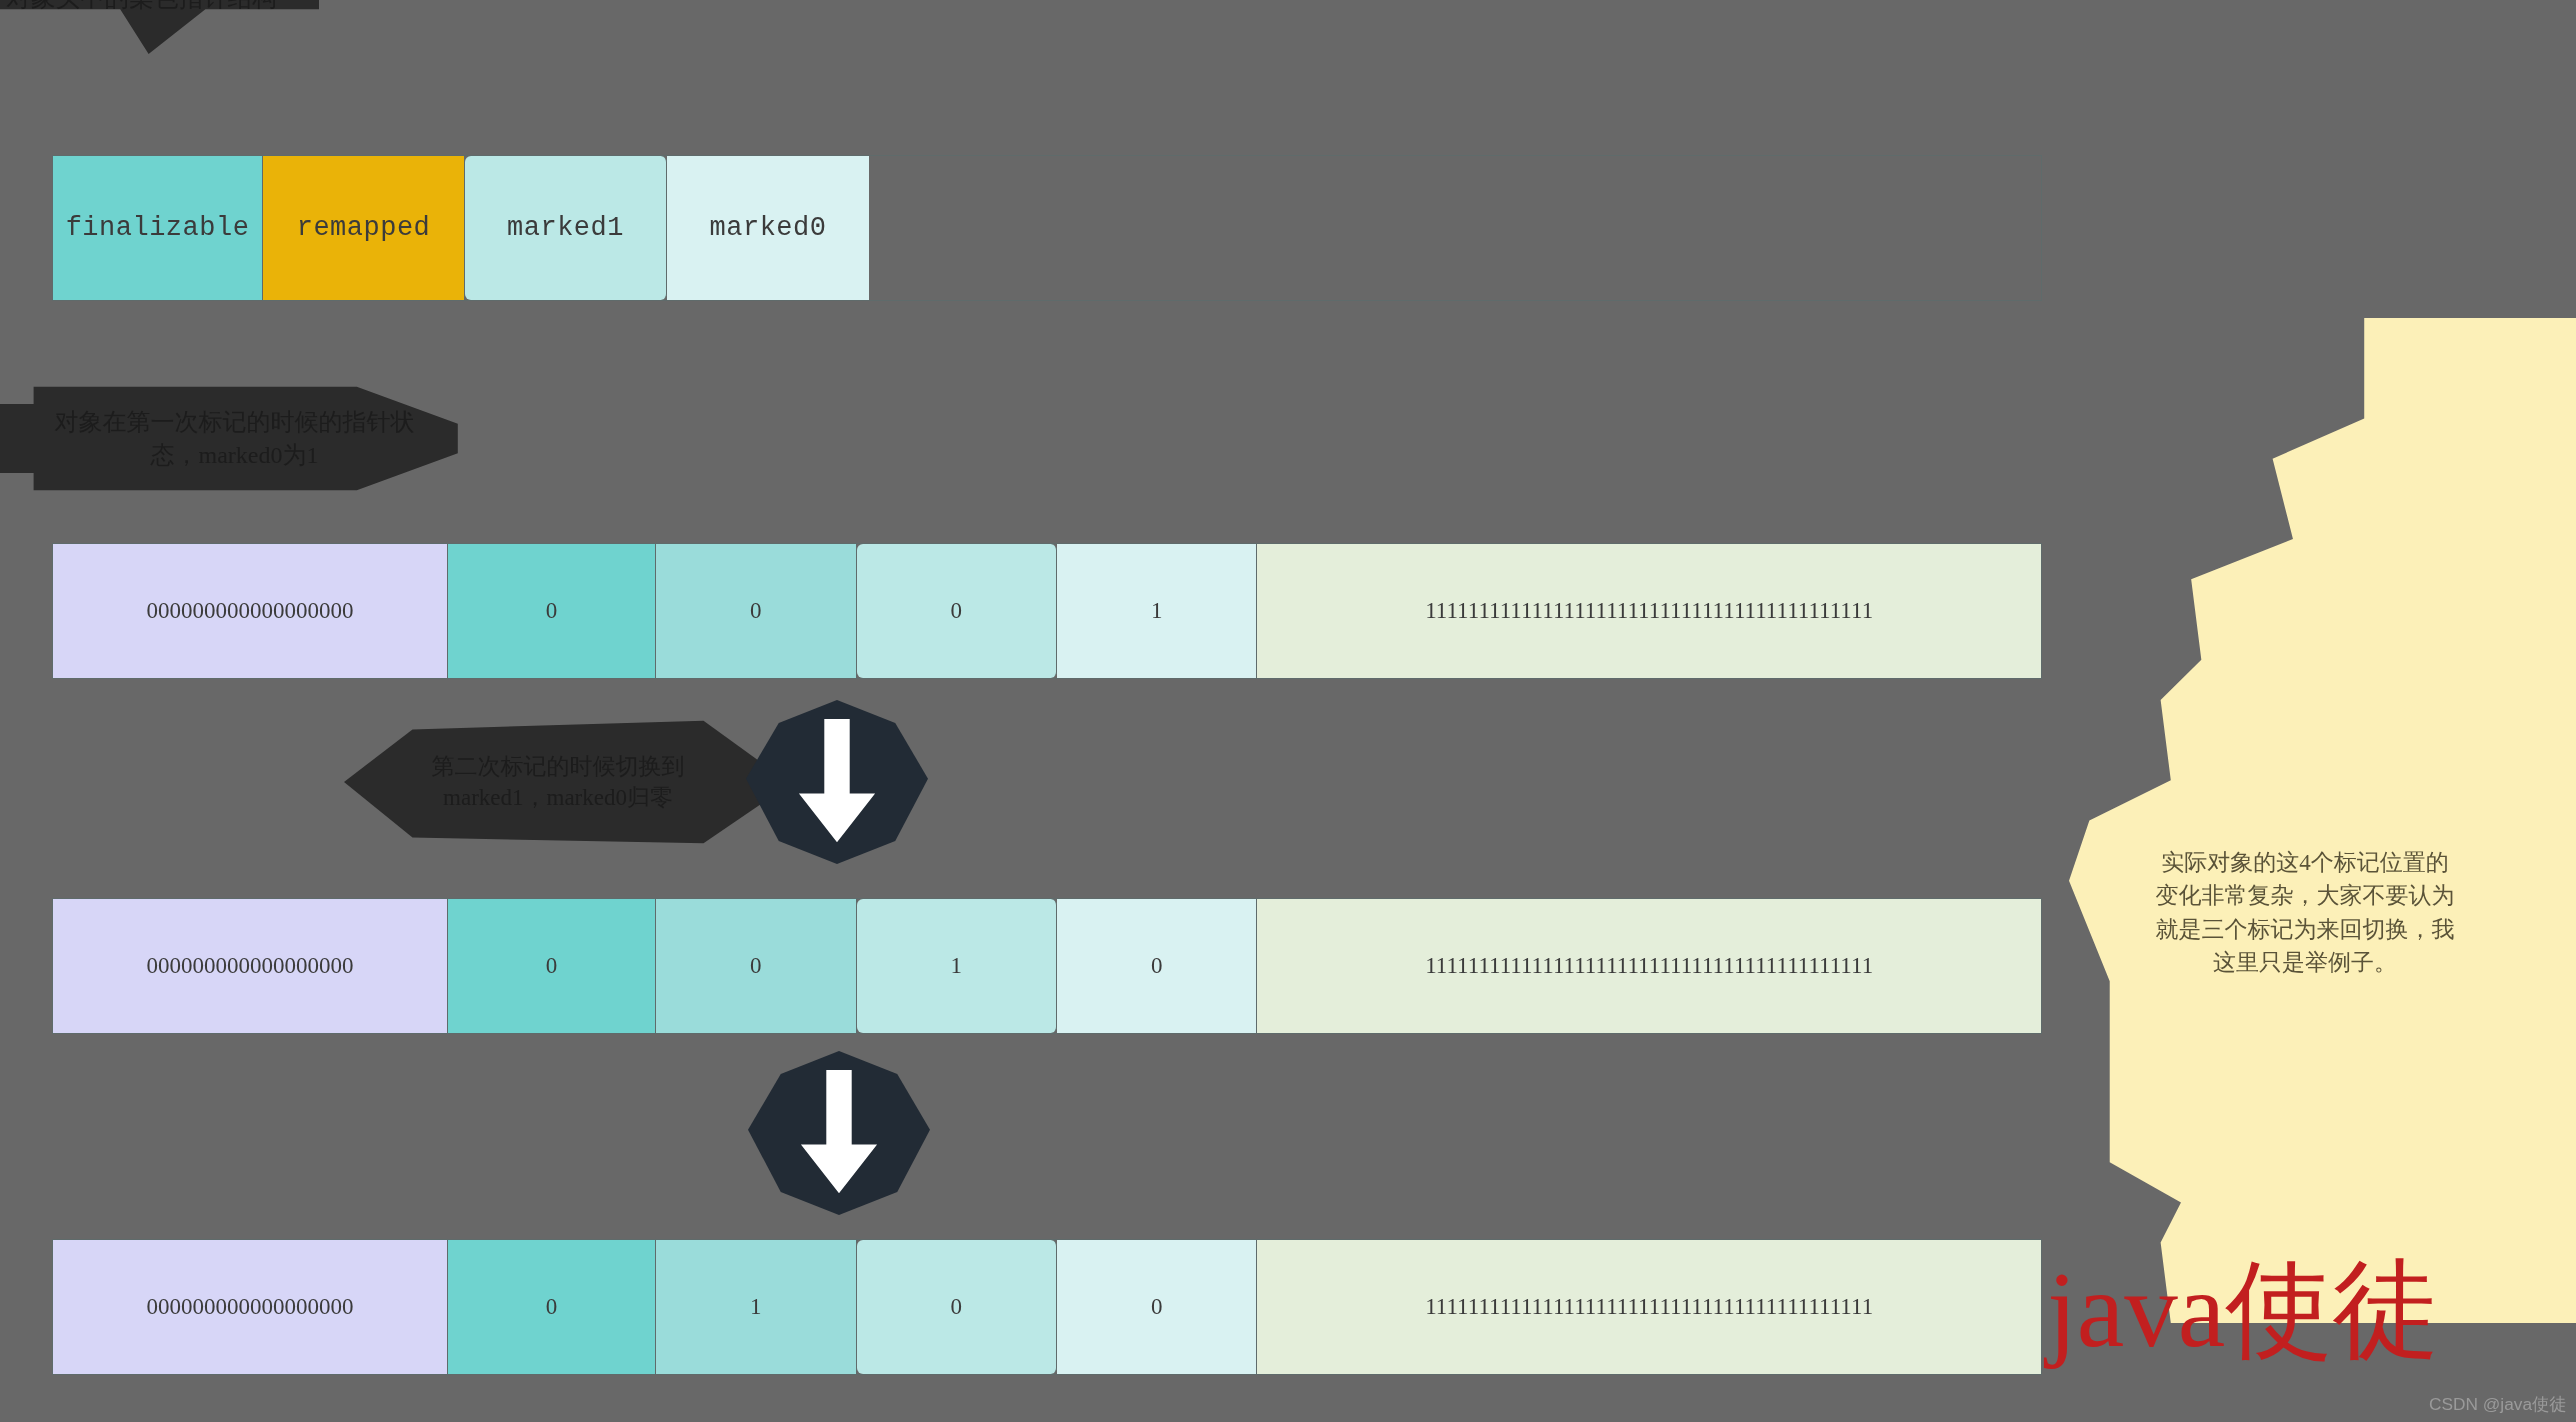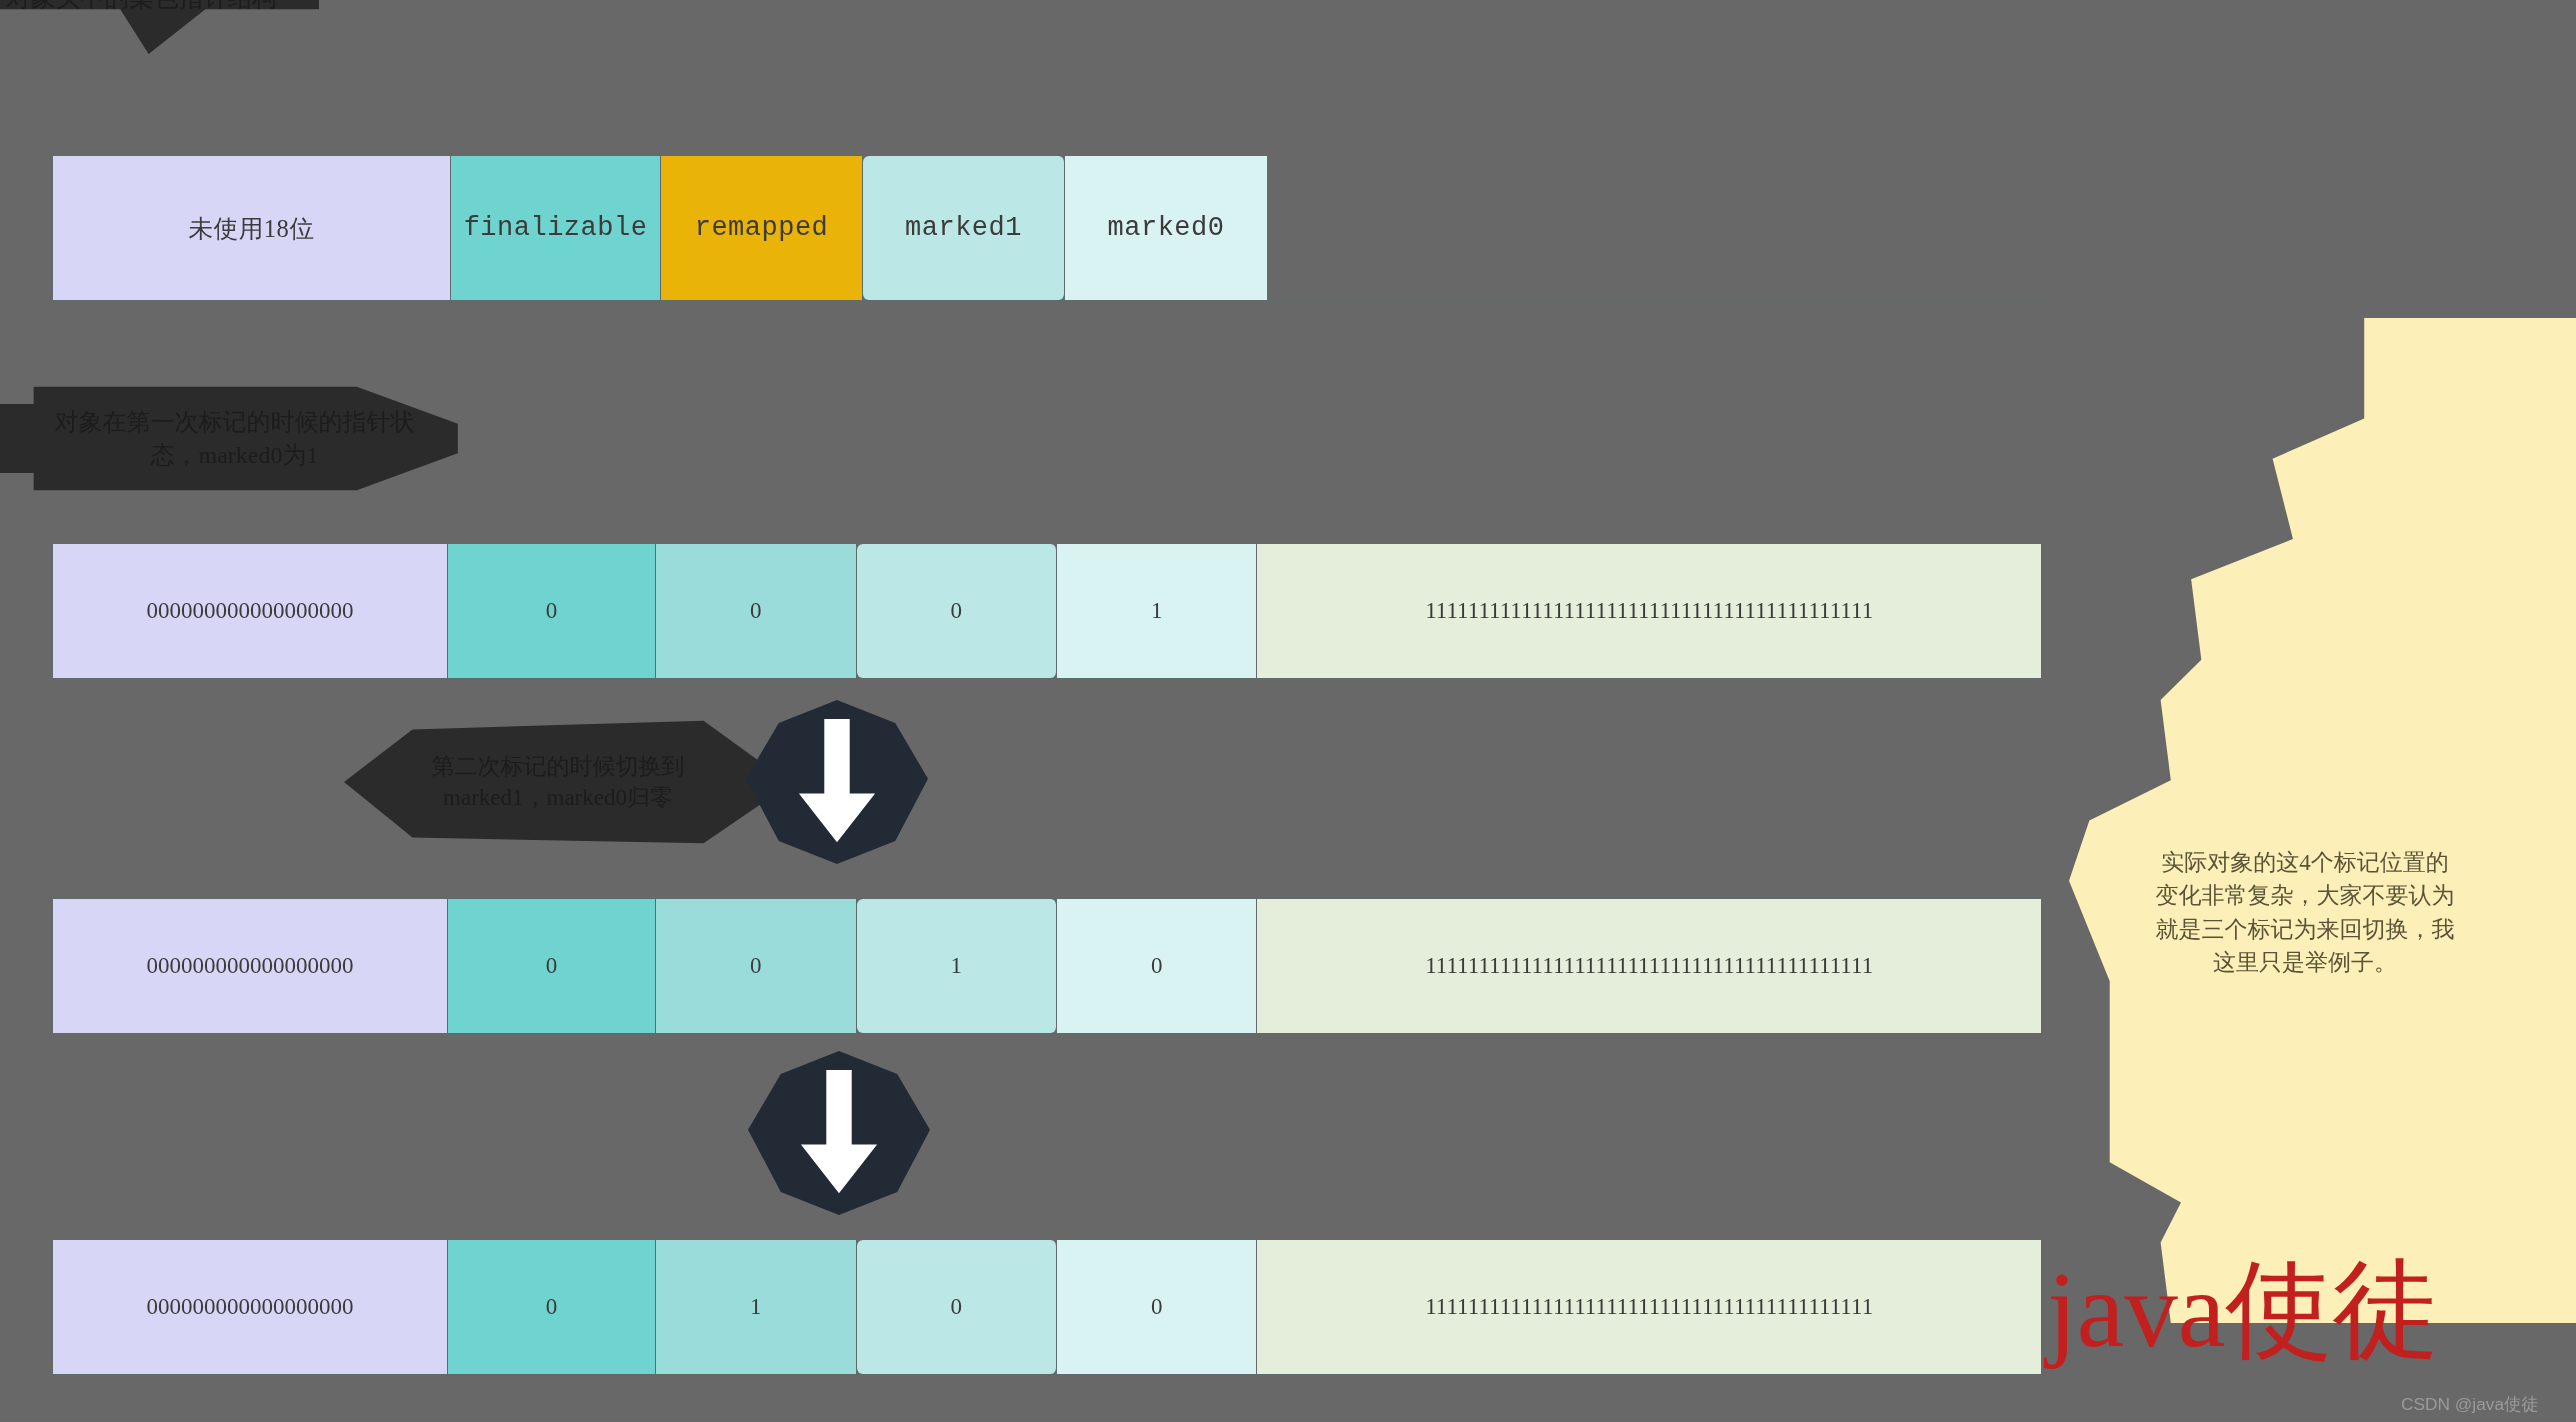--- a/index.html
+++ b/index.html
@@ -107,35 +107,35 @@
     line-height:1;
     white-space:nowrap;
     pointer-events:none;
   }
   .wm-small{
     position:absolute;
     color:#9a9a9a;
     font-family:"Liberation Sans", sans-serif;
     font-size:17.3px;
     white-space:nowrap;
+    margin-left:28px;
   }
 </style>
 </head>
 <body>
 
 <div class="canvas">
 
   <div class="dark-callout" style="left:-36px;top:-64px;width:355px;height:118px;
               clip-path:polygon(0% 0%,100% 0%,100% 62%,68% 62%,52% 100%,44% 62%,0% 62%);
               font-size:24.6px;">
     <span style="padding-top:5.5px;">对象头中的染色指针结构</span>
   </div>
 
   <div class="bitrow" style="left:52px;top:155px;width:1990px;height:146px;">
-    <div class="cell cjk c0" style="background:#d7d6f7;">未使用18位</div>
     <div class="cell mono c1" style="background:#6fd3cf;">finalizable</div>
     <div class="cell mono c2" style="background:#eab308;">remapped</div>
     <div class="cell mono c3" style="background:#bbe8e6;">marked1</div>
     <div class="cell mono c4" style="background:#d9f2f2;">marked0</div>
   </div>
 
   <div class="dark-callout" style="left:-27px;top:377px;width:505px;height:123px;
               clip-path:polygon(0% 22%, 12% 22%, 12% 8%, 76% 8%, 96% 38%, 96% 62%, 76% 92%, 12% 92%, 12% 78%, 0% 78%);
               font-size:24px;">
     <span style="width:364px;margin-left:18px;">对象在第一次标记的时候的指针状态，marked0为1</span>

